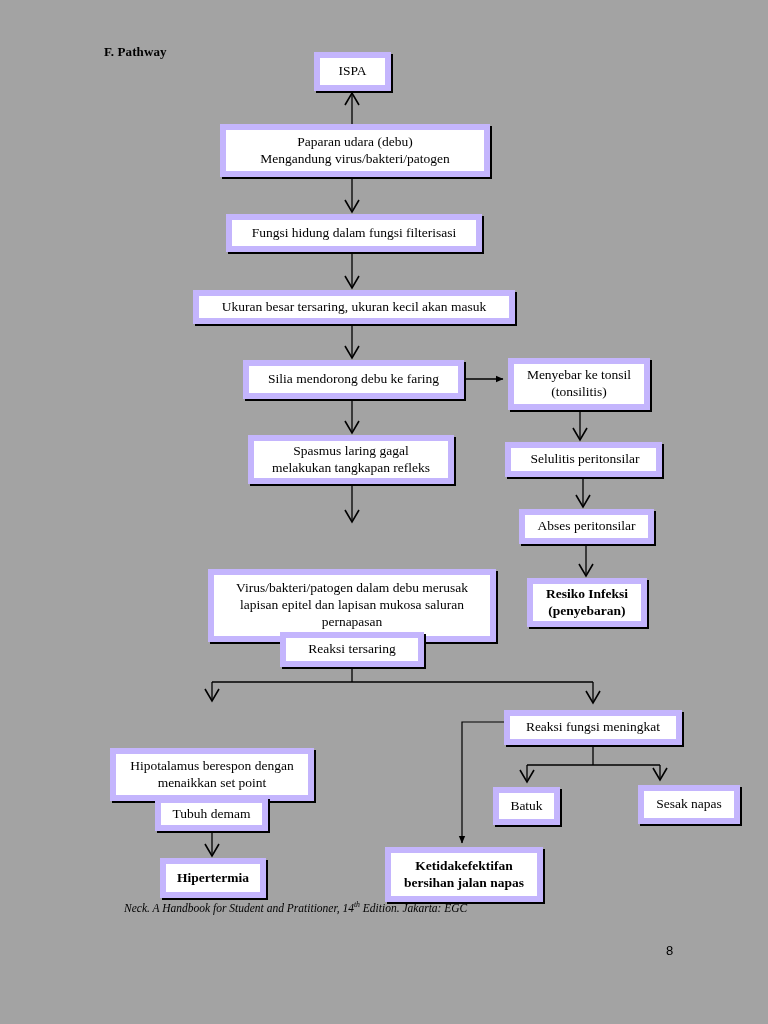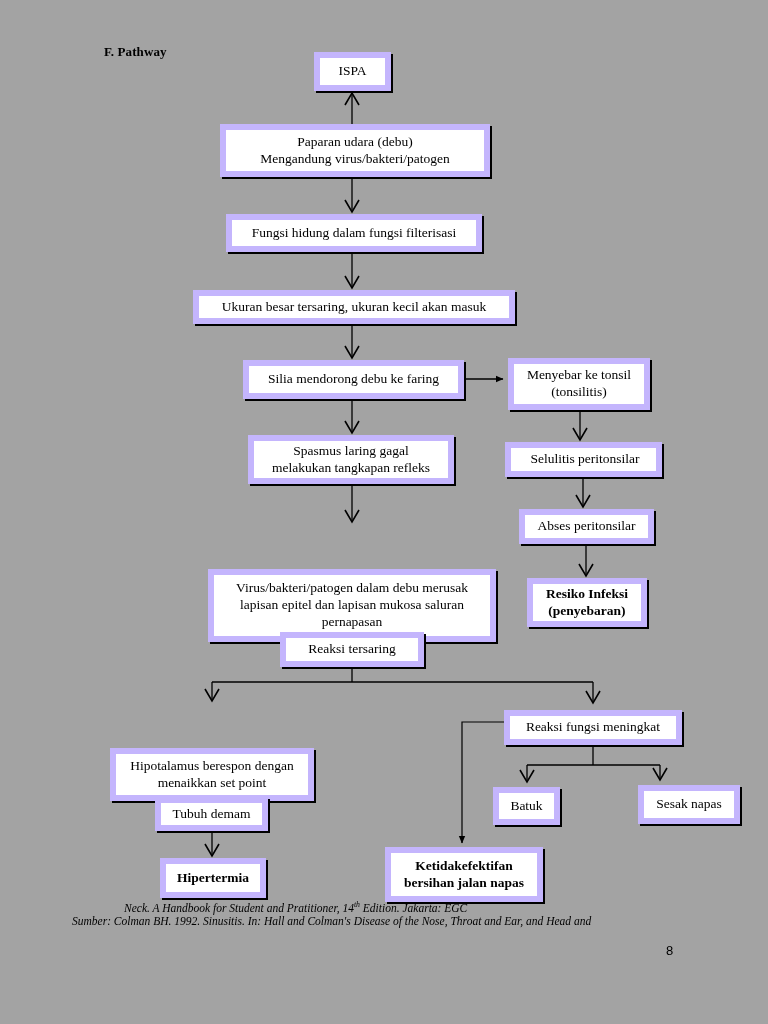--- a/index.html
+++ b/index.html
@@ -207,18 +207,17 @@
       </div>
       <div class="node bold" style="left: 160px; top: 858px; width: 106px; height: 40px;">
         <span class="txt">Hipertermia</span>
       </div>
       <div class="node bold" style="left: 385px; top: 847px; width: 158px; height: 55px;">
         <span class="txt">Ketidakefektifan
 bersihan jalan napas</span>
       </div>
     </div>
 
-  <div class="caption" id="caption-line1">Sumber: Colman BH. 1992. Sinusitis. In: Hall and Colman's Disease of the Nose, Throat and Ear, and Head and</div>
   <div class="caption" id="caption-line2"><span>Neck. A Handbook for Student and Pratitioner, 14</span><sup>th</sup><span> Edition. Jakarta: EGC</span></div>
 
   <div id="page-number">8</div>
 
 </div>
 
 </body></html>

